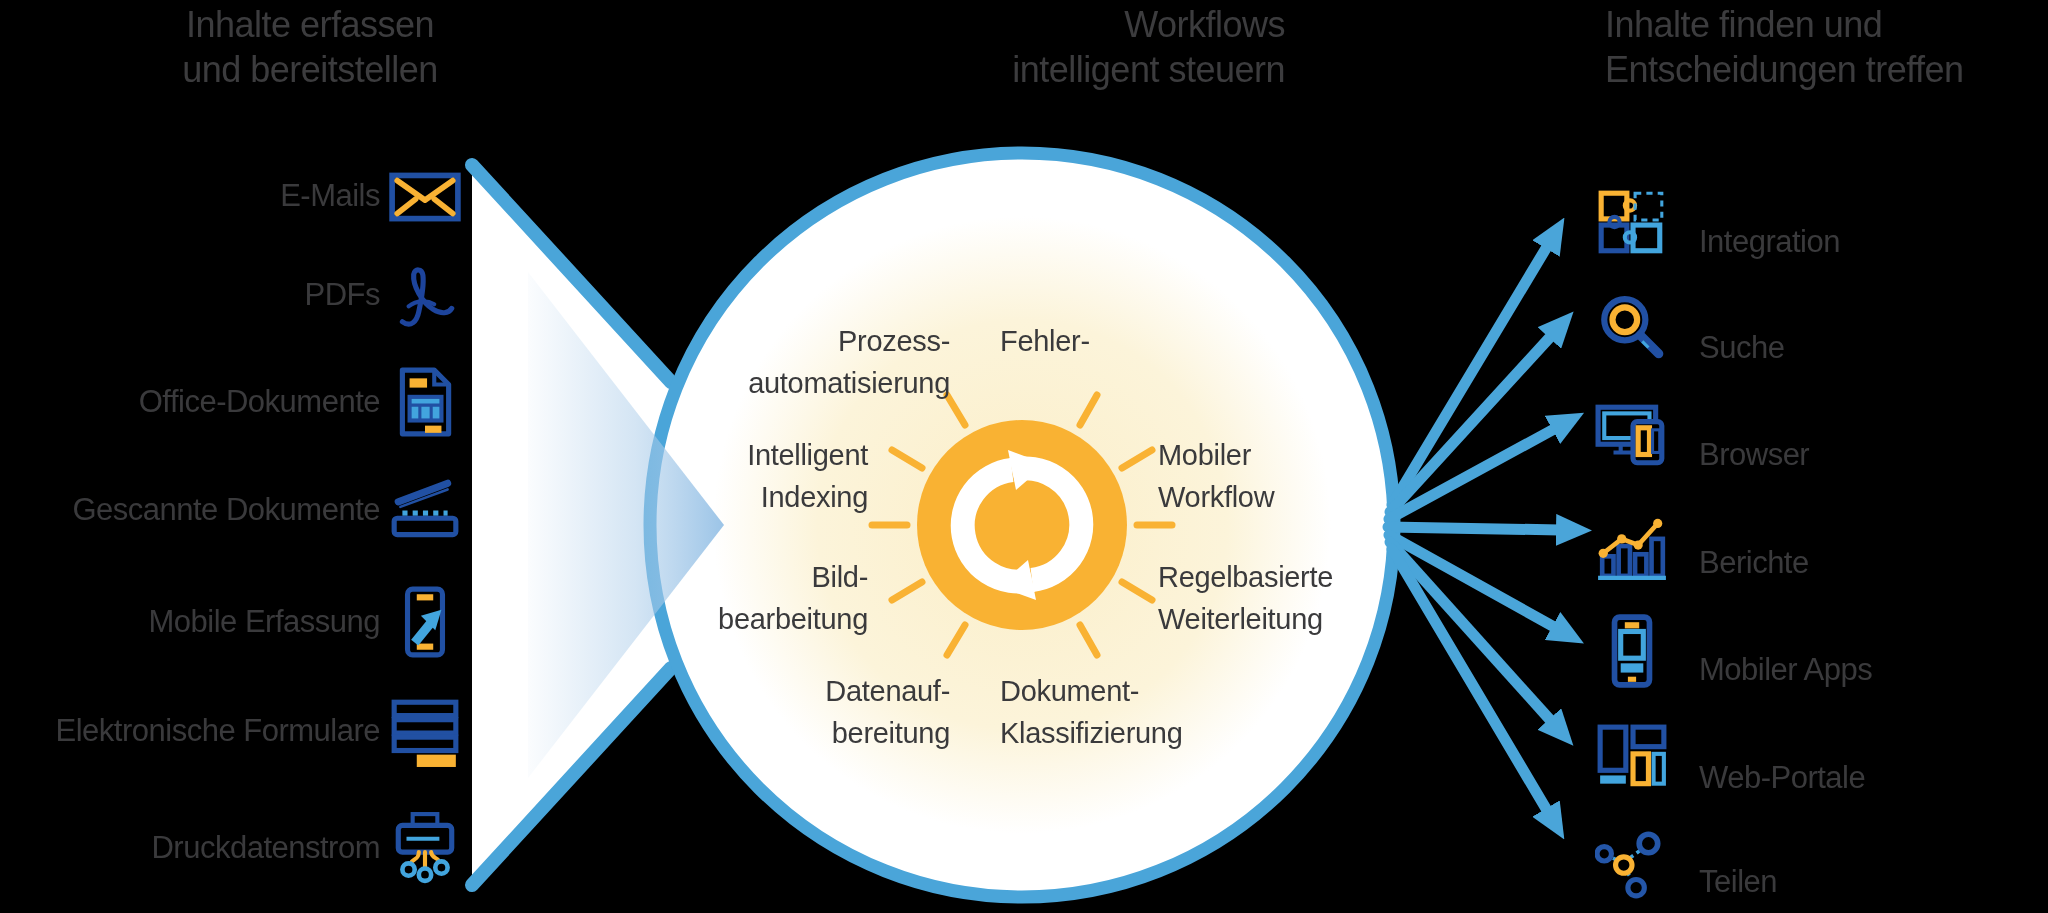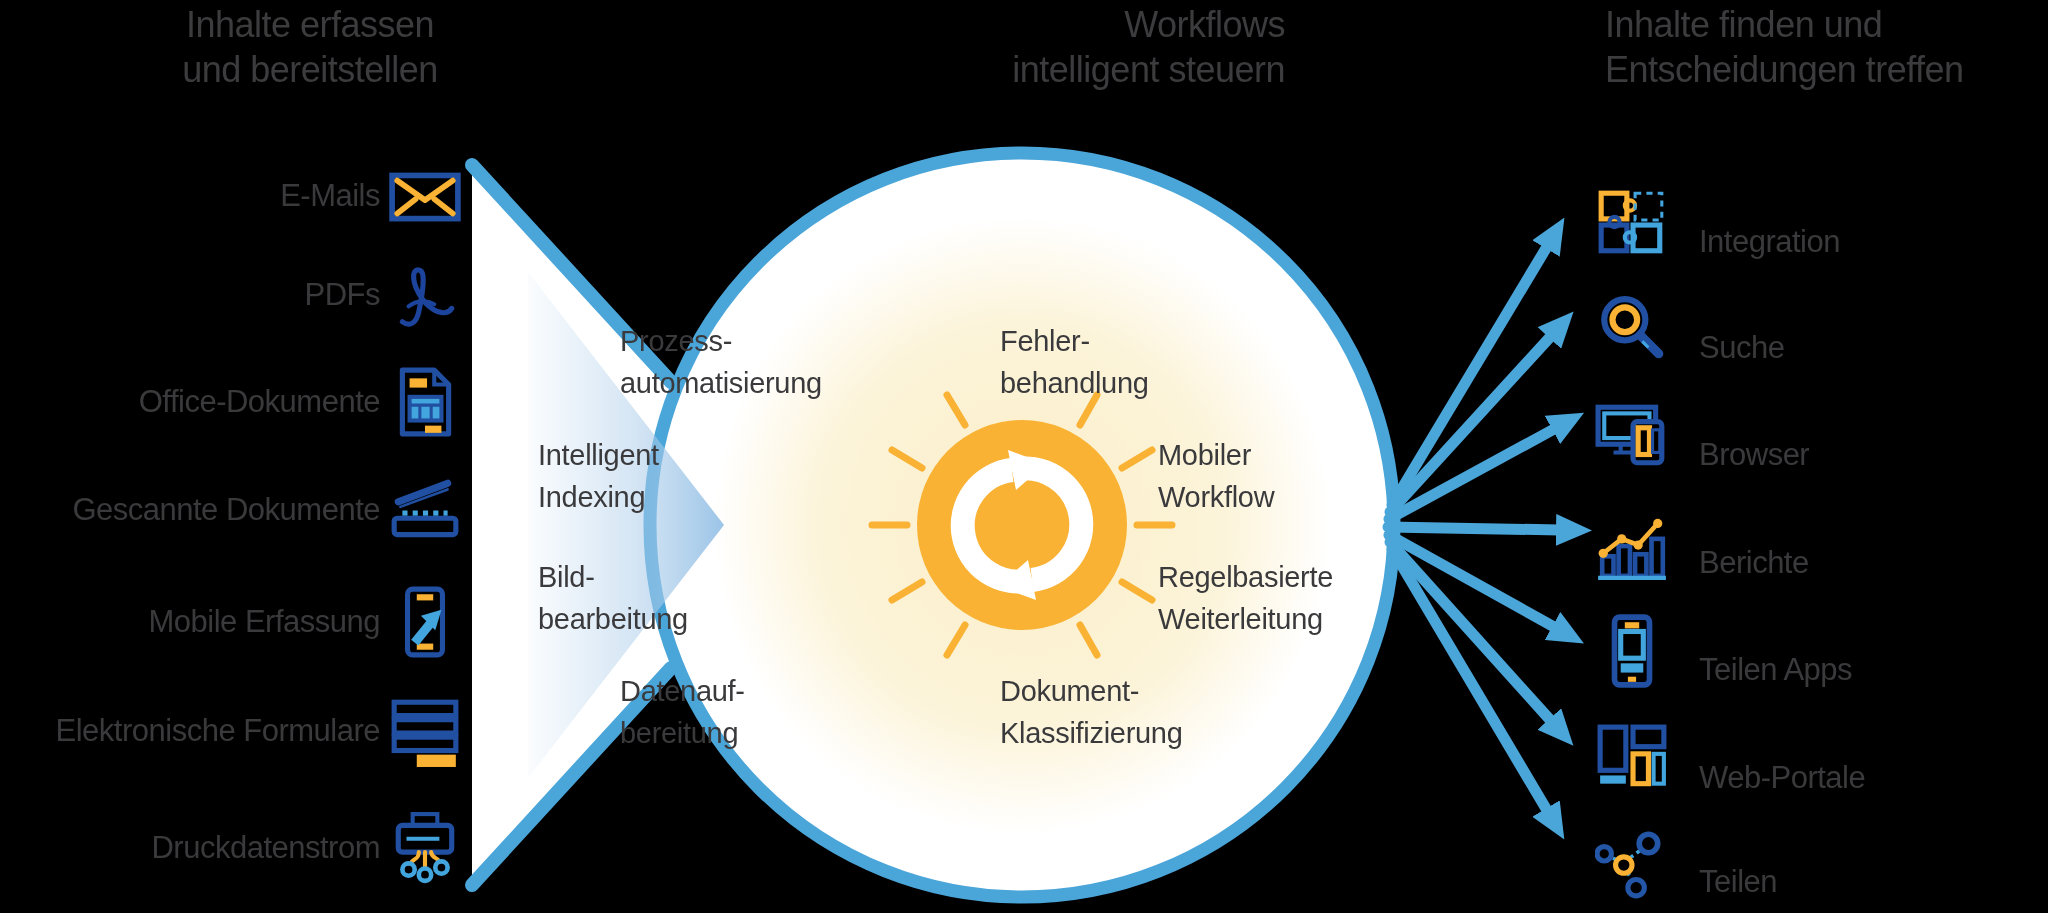--- a/index.html
+++ b/index.html
@@ -13,21 +13,21 @@
   .hdr{position:absolute;top:2px;font-size:36px;line-height:45px;color:#3c3c3e;letter-spacing:-0.5px;}
   .hdr-left{left:40px;width:540px;text-align:center;}
   .hdr-center{left:745px;width:540px;text-align:right;}
   .hdr-right{left:1605px;width:443px;text-align:left;}
   .row{position:absolute;display:flex;align-items:center;height:96px;}
   .left-row{left:0;width:462px;justify-content:flex-end;gap:8px;}
   .right-row{left:1595px;width:453px;gap:30px;align-items:flex-end;}
   .lbl{font-size:31px;letter-spacing:-0.5px;white-space:nowrap;}
   .icon{width:74px;height:74px;flex:0 0 auto;}
   .wf-label{position:absolute;font-size:29px;line-height:42px;letter-spacing:-0.3px;color:#3a3a3c;}
-  .ra{}
+  .ra{text-align:right;}
   .la{text-align:left;}
   .l2{display:block;}
 </style>
 </head>
 <body>
 
 <div class="stage">
 
   <svg class="canvas" width="2048" height="913" viewBox="0 0 2048 913">
     <defs>
@@ -184,21 +184,20 @@
       </g>
     </svg>
   </div>
 
   <div class="wf-label ra" style="left:620px;top:320px;width:330px">
     <span>Prozess-</span>
     <span class="l2">automatisierung</span>
   </div>
   <div class="wf-label la" style="left:1000px;top:320px;width:340px">
     <span>Fehler-</span>
-    <span class="l2">behandlung</span>
   </div>
   <div class="wf-label ra" style="left:538px;top:434px;width:330px">
     <span>Intelligent</span>
     <span class="l2">Indexing</span>
   </div>
   <div class="wf-label la" style="left:1158px;top:434px;width:330px">
     <span>Mobiler</span>
     <span class="l2">Workflow</span>
   </div>
   <div class="wf-label ra" style="left:538px;top:556px;width:330px">
@@ -270,21 +269,21 @@
     <span class="lbl">Berichte</span>
   </div>
   <div class="row right-row" style="top:592px">
     <svg class="icon" viewBox="0 0 72 72">
       <rect x="19" y="3" width="34" height="66" rx="5" fill="none" stroke="#2150a3" stroke-width="5.5"></rect>
       <rect x="29" y="8" width="14" height="6" fill="#f9b233"></rect>
       <rect x="25" y="17" width="22" height="26" fill="none" stroke="#42a5de" stroke-width="5"></rect>
       <rect x="25" y="48" width="22" height="9" fill="#42a5de"></rect>
       <rect x="32" y="61" width="8" height="5" fill="#f9b233"></rect>
     </svg>
-    <span class="lbl">Teilen Apps</span>
+    <span class="lbl">Mobiler Apps</span>
   </div>
   <div class="row right-row" style="top:700px">
     <svg class="icon" viewBox="0 0 72 72">
       <rect x="5" y="5" width="25" height="42" fill="none" stroke="#2150a3" stroke-width="5"></rect>
       <rect x="5" y="52" width="25" height="8" fill="#42a5de"></rect>
       <rect x="37" y="5" width="30" height="19" fill="none" stroke="#2150a3" stroke-width="5"></rect>
       <rect x="37" y="31" width="15" height="29" fill="none" stroke="#f9b233" stroke-width="5"></rect>
       <rect x="57" y="31" width="10" height="29" fill="none" stroke="#42a5de" stroke-width="4"></rect>
     </svg>
     <span class="lbl">Web-Portale</span>

